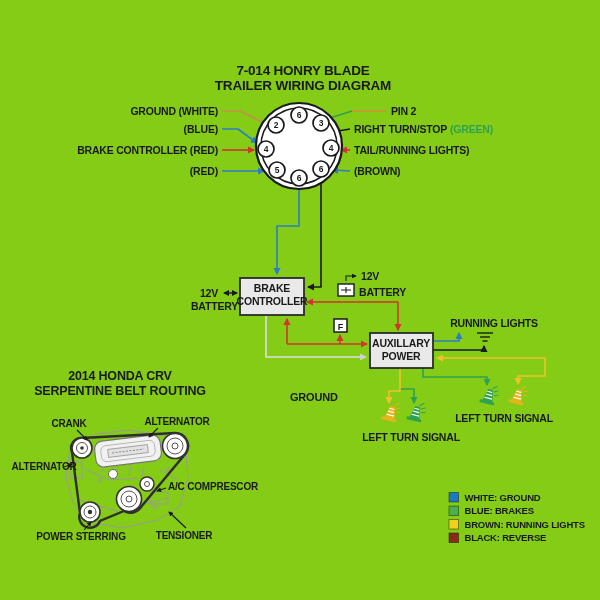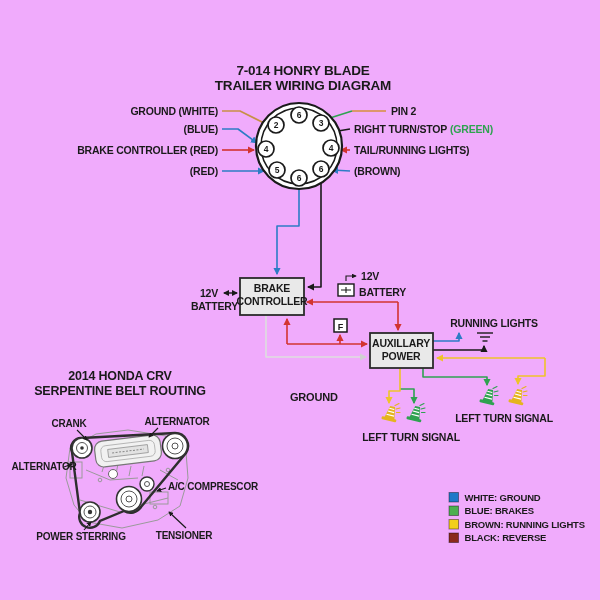--- a/index.html
+++ b/index.html
@@ -1,16 +1,16 @@
 <!DOCTYPE html>
 <html><head>
 <meta charset="utf-8">
 <style>
   html,body{margin:0;padding:0;background:#ffffff;}
-  .stage{width:600px;height:600px;position:relative;background:#f0abfc;overflow:hidden;}
+  .stage{width:600px;height:600px;position:relative;background:#84cc16;overflow:hidden;}
   svg{display:block;}
   .t{font-family:"Liberation Sans",sans-serif;font-weight:bold;fill:#1a1a1a;letter-spacing:-0.2px;}
   .title{font-size:13.5px;}
   .lbl{font-size:10.5px;}
   .small{font-size:10px;}
   .pin{font-size:8.5px;}
   .leg{font-size:9.5px;}
   .wire{fill:none;stroke-width:1.6;stroke-linejoin:round;stroke-linecap:butt;}
   .leader{fill:none;stroke:#1a1a1a;stroke-width:1.1;}
   .box{fill:#e9e9e9;stroke:#2b2b2b;stroke-width:1.8;}

